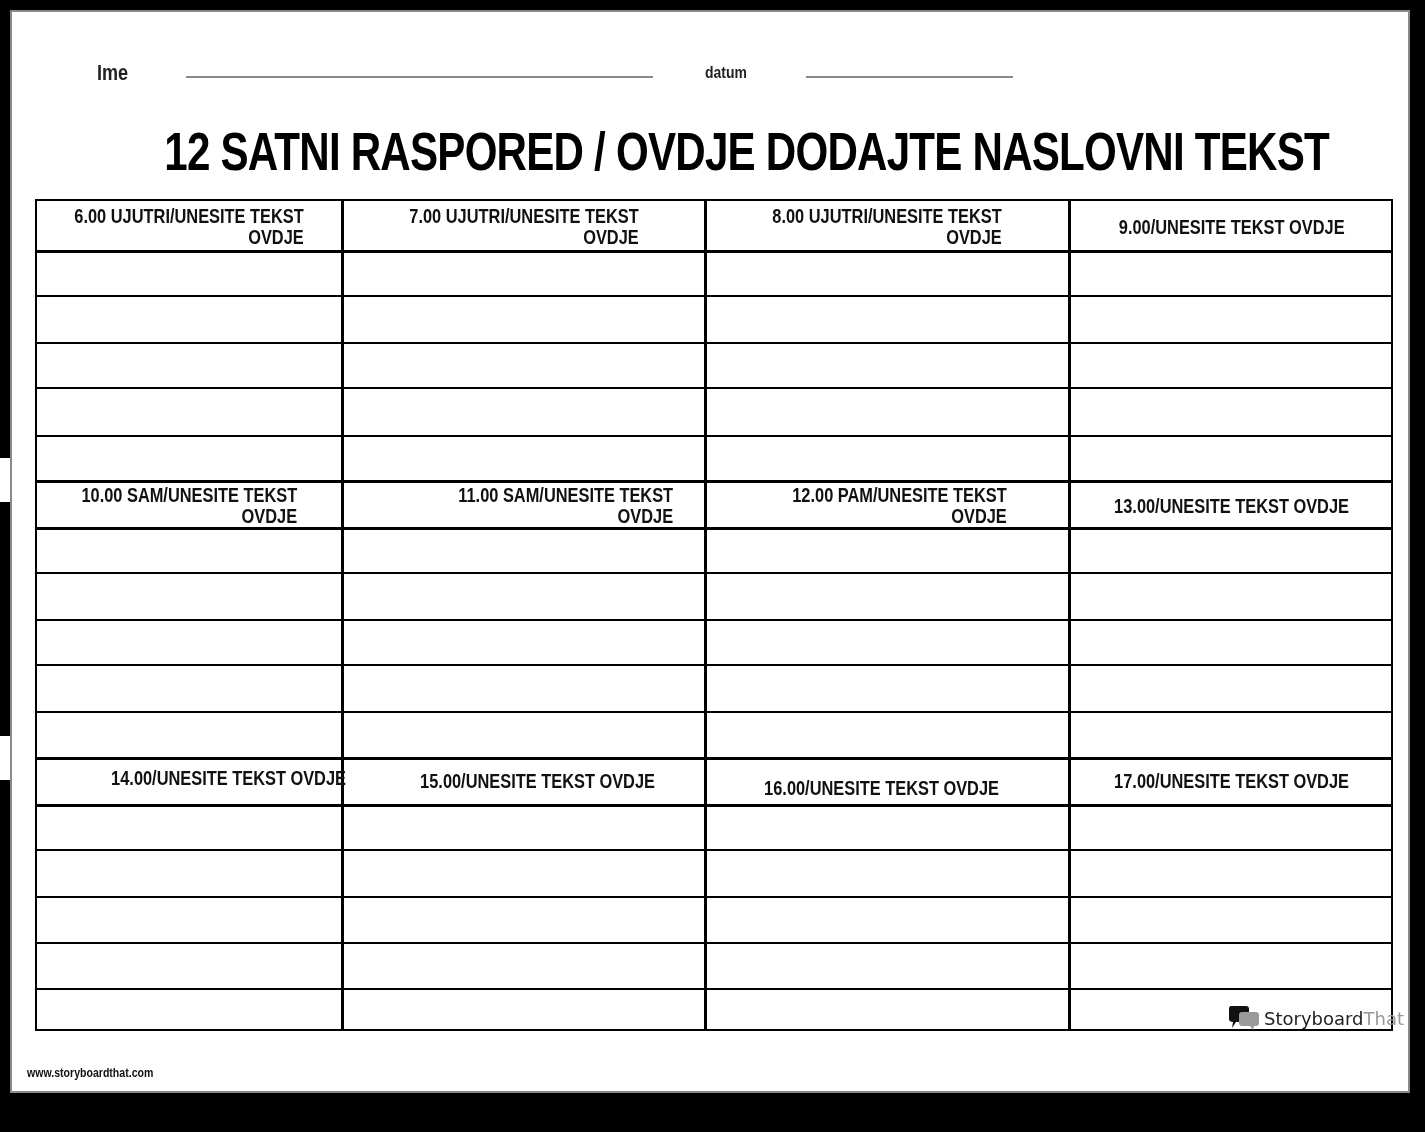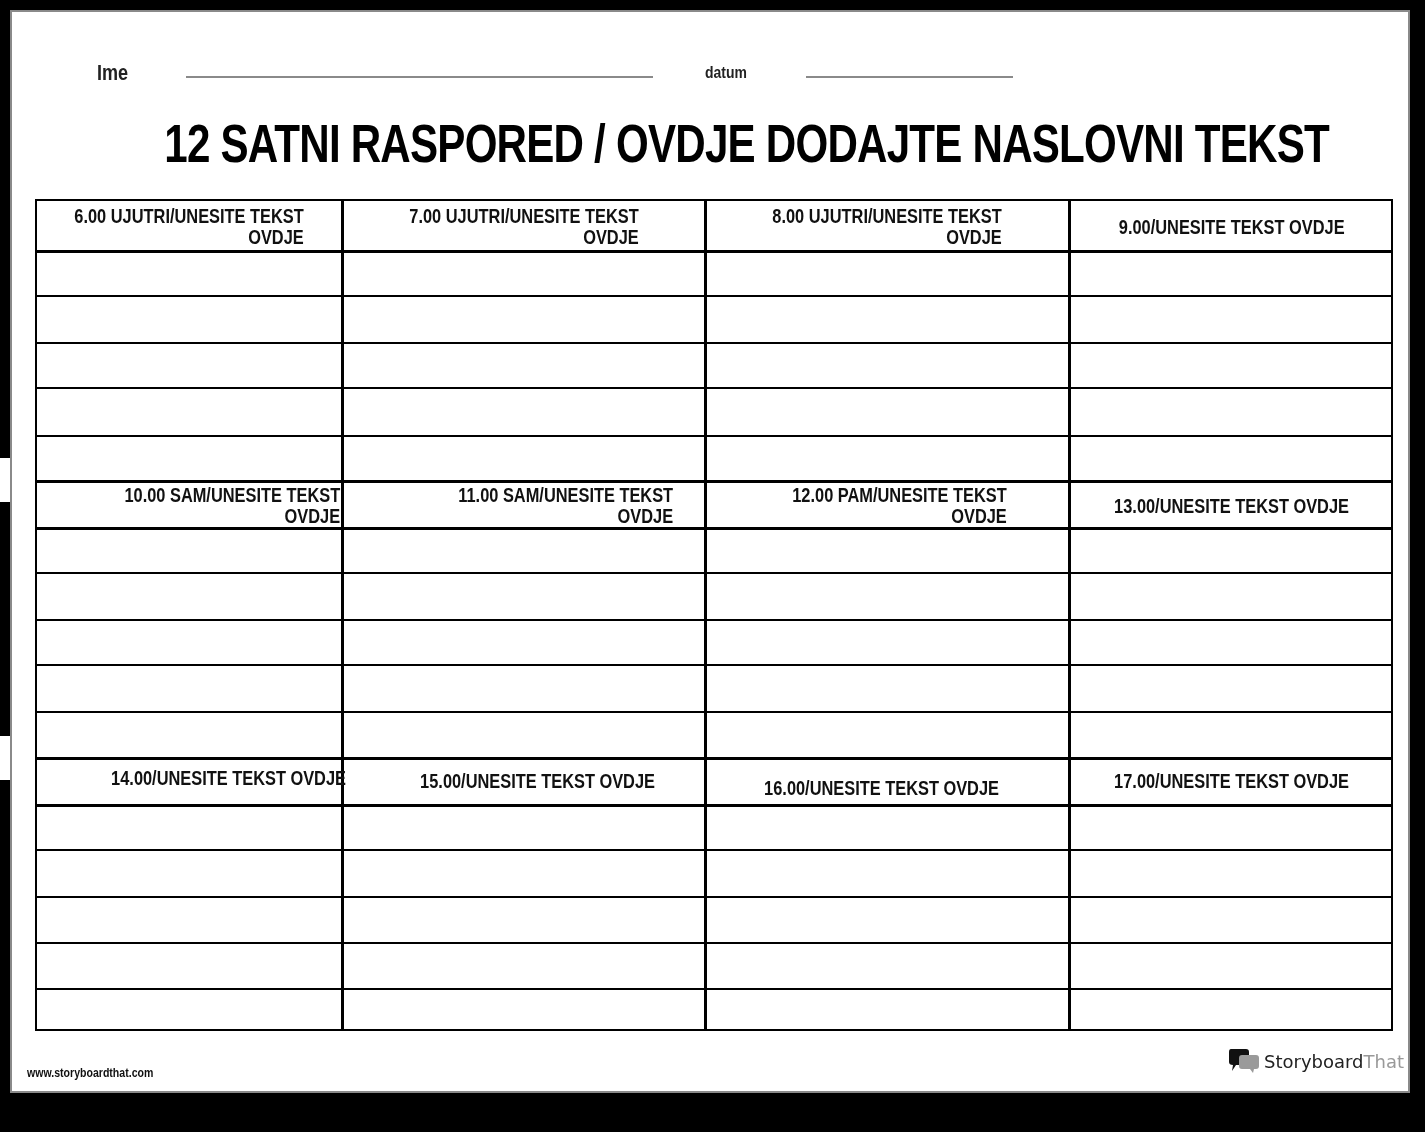--- a/index.html
+++ b/index.html
@@ -1,29 +1,29 @@
 <!DOCTYPE html>
 <html><head>
 <meta charset="utf-8">
 <style>
   html, body { margin:0; padding:0; }
   body { width:1425px; height:1132px; background:#000; position:relative; overflow:hidden; font-family:"Liberation Sans", sans-serif; }
   .page { position:absolute; left:10px; top:10px; width:1400px; height:1083px; background:#fff; border:2px solid #8a8a8a; box-sizing:border-box; }
   .lbl { position:absolute; font-family:"Liberation Sans", sans-serif; font-weight:bold; color:#222; transform:scaleX(0.82); transform-origin:left center; }
   .line { position:absolute; height:0; border-top:2px solid #8a8a8a; }
-  .title { position:absolute; left:0; width:1425px; top:112px; text-align:right; font-family:"Liberation Sans", sans-serif; font-weight:bold; font-size:54px; letter-spacing:-1px; color:#000; }
+  .title { position:absolute; left:0; width:1425px; top:120px; text-align:right; font-family:"Liberation Sans", sans-serif; font-weight:bold; font-size:54px; letter-spacing:-1px; color:#000; }
   .title span { display:inline-block; transform:scaleX(0.78); transform-origin:center; white-space:nowrap; }
   .grid { position:absolute; left:35px; top:199px; width:1358px; height:832px; border:2px solid #000; box-sizing:border-box; }
   .vline { position:absolute; top:0; bottom:0; width:0; border-left:3px solid #000; }
   .hline { position:absolute; left:0; right:0; height:0; border-top:2px solid #000; }
   .hline.thick { border-top:3px solid #000; }
   .hdr { position:absolute; display:flex; align-items:center; justify-content:center; text-align:right; }
   .hdr span { display:inline-block; font-family:"Liberation Sans", sans-serif; font-weight:bold; font-size:21px; line-height:21px; color:#111; transform:scaleX(0.78); white-space:pre-line; }
   .url { position:absolute; left:27px; top:1066px; font-family:"Liberation Sans", sans-serif; font-weight:bold; font-size:12px; color:#111; transform:scaleX(0.88); transform-origin:left center; }
-  .brand { position:absolute; left:1228px; top:1048px; display:flex; align-items:center; }
+  .brand { position:absolute; left:1228px; top:1005px; display:flex; align-items:center; }
   .brand-text { font-family:"DejaVu Sans", sans-serif; font-size:18px; color:#222; margin-left:4px; }
   .brand-text .that { color:#999; }
   .edge-mark { position:absolute; left:0; width:10px; background:#fff; }
 </style>
 </head>
 <body>
 
 <div class="edge-mark" style="top:458px;height:44px;"></div>
 <div class="edge-mark" style="top:736px;height:44px;"></div>
 
@@ -70,21 +70,21 @@
 OVDJE</span>
     </div>
   <div class="hdr" style="left:670px;top:0;width:361px;height:50px;">
       <span>8.00 UJUTRI/UNESITE TEKST
 OVDJE</span>
     </div>
   <div class="hdr" style="left:1034px;top:0;width:322px;height:50px;">
       <span>9.00/UNESITE TEKST OVDJE</span>
     </div>
 
-  <div class="hdr" style="left:0;top:281px;width:304px;height:46px;padding-left:43px;">
+  <div class="hdr" style="left:0;top:281px;width:304px;height:46px;">
       <span>10.00 SAM/UNESITE TEKST
 OVDJE</span>
     </div>
   <div class="hdr" style="left:325px;top:281px;width:408px;height:46px;">
       <span>11.00 SAM/UNESITE TEKST
 OVDJE</span>
     </div>
   <div class="hdr" style="left:670px;top:281px;width:361px;height:46px;margin-left:12px;">
       <span>12.00 PAM/UNESITE TEKST
 OVDJE</span>

